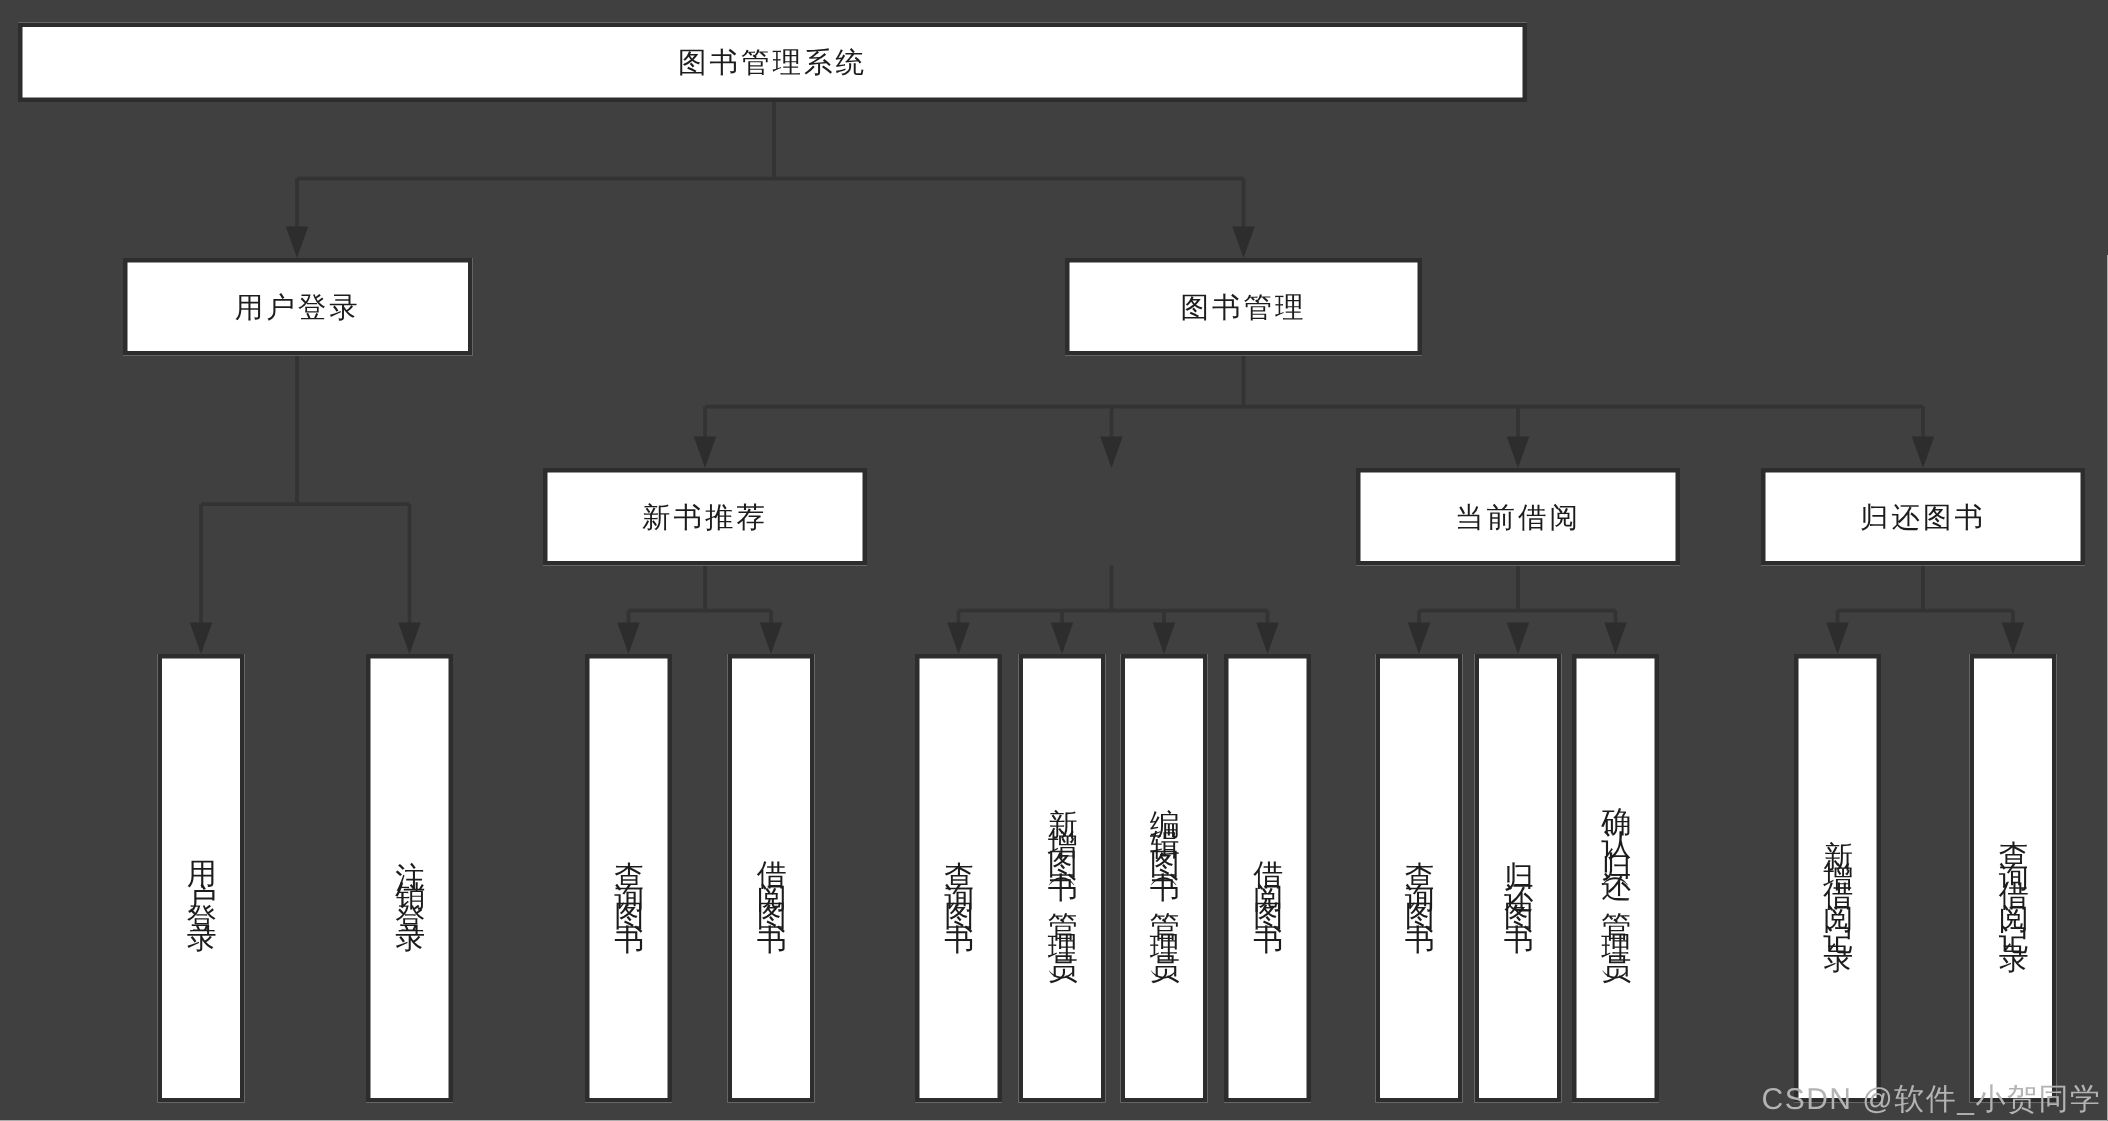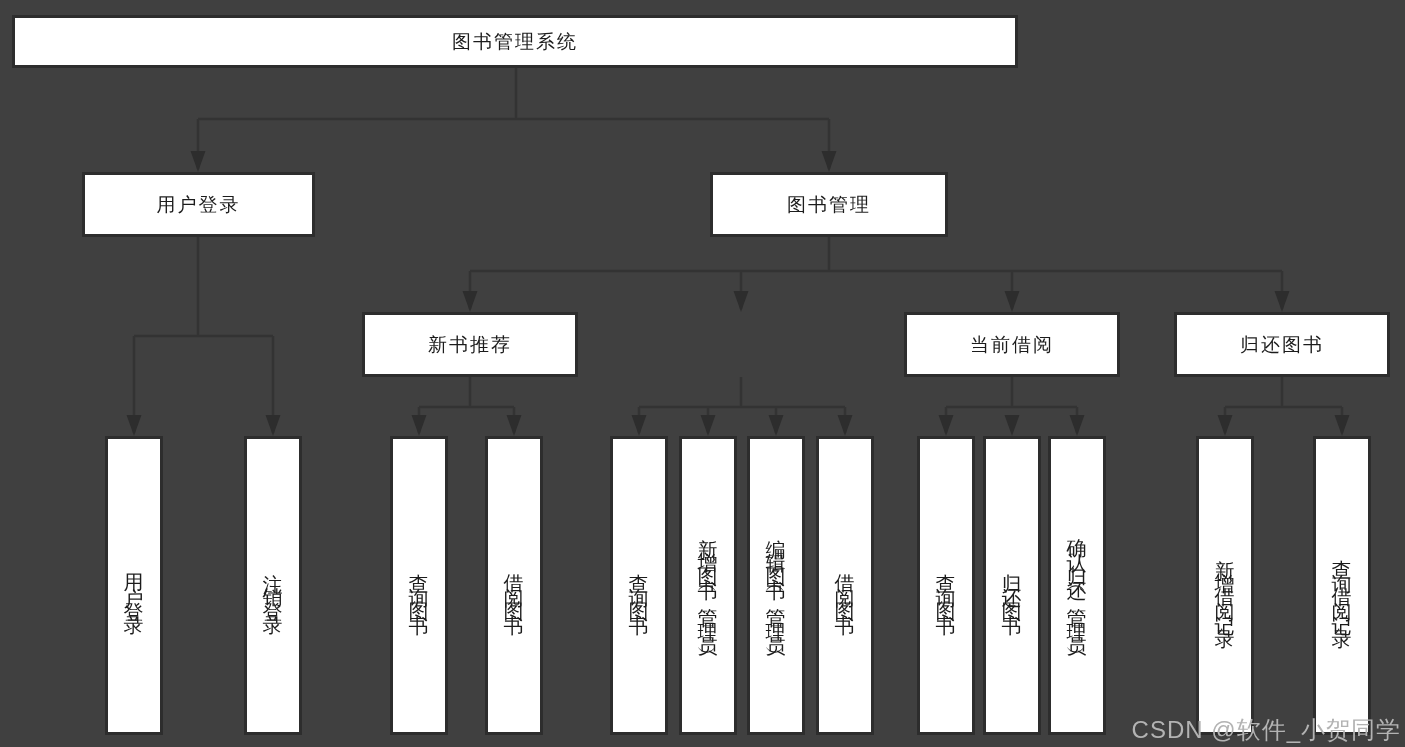--- a/index.html
+++ b/index.html
@@ -67,21 +67,21 @@
   .lf-8  { left: 816px;  }
   .lf-9  { left: 917px;  }
   .lf-10 { left: 983px;  }
   .lf-11 { left: 1048px; }
   .lf-12 { left: 1196px; }
   .lf-13 { left: 1313px; }
   .watermark {
     position: absolute;
     right: 4px;
     bottom: 1px;
-    font-size: 24px;
+    font-size: 20px;
     color: #b3b3b3;
     letter-spacing: 1px;
     z-index: 2;
     white-space: nowrap;
   }
 </style>
 </head>
 <body>
 
 <div class="canvas">

